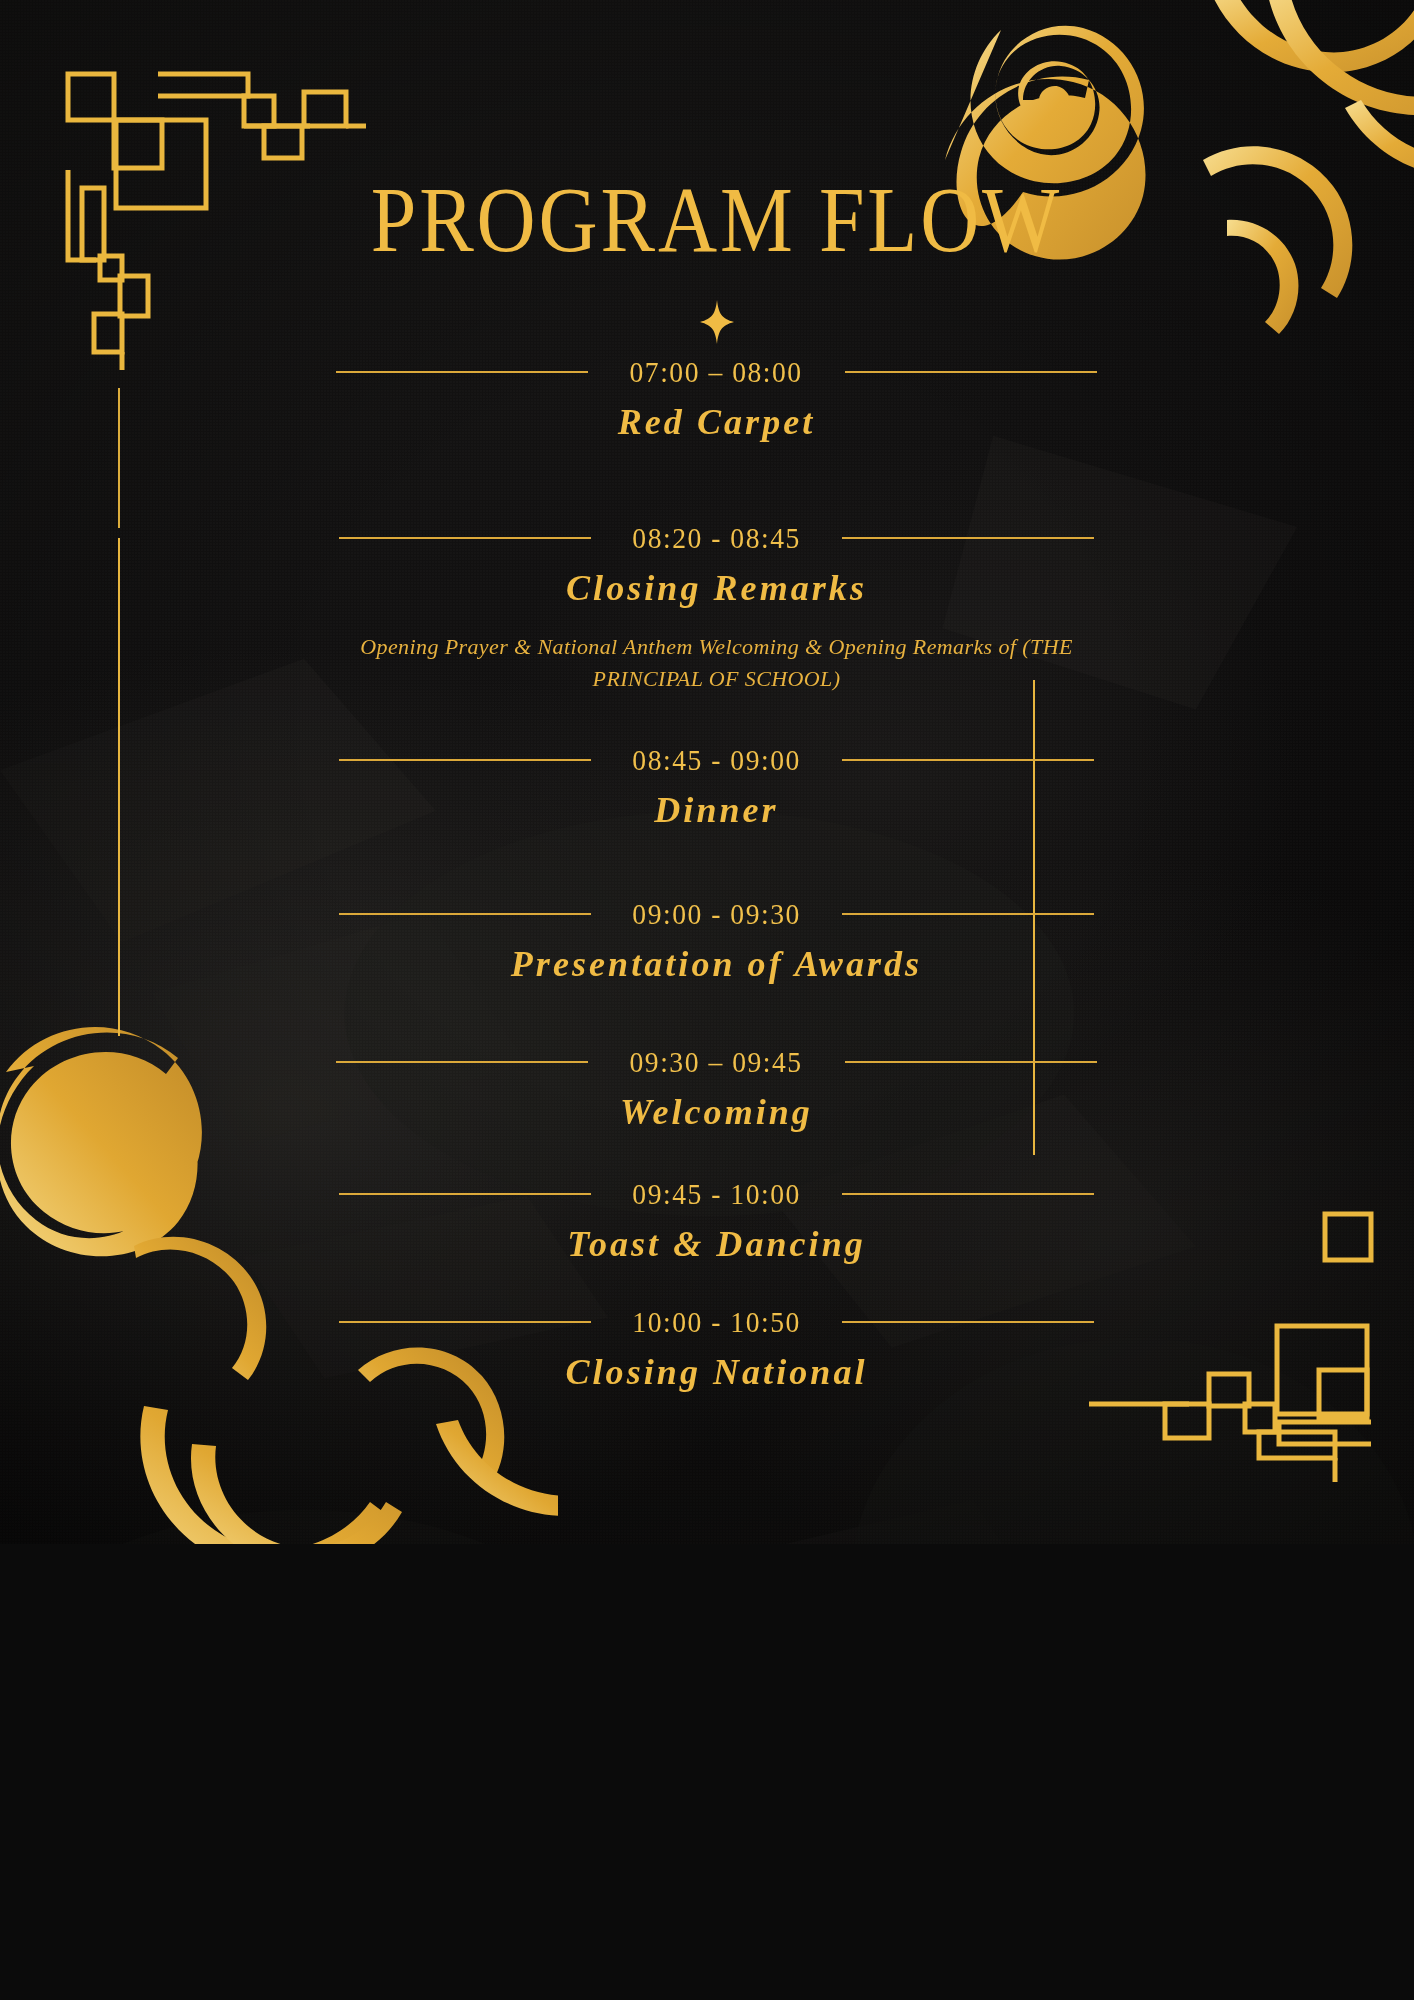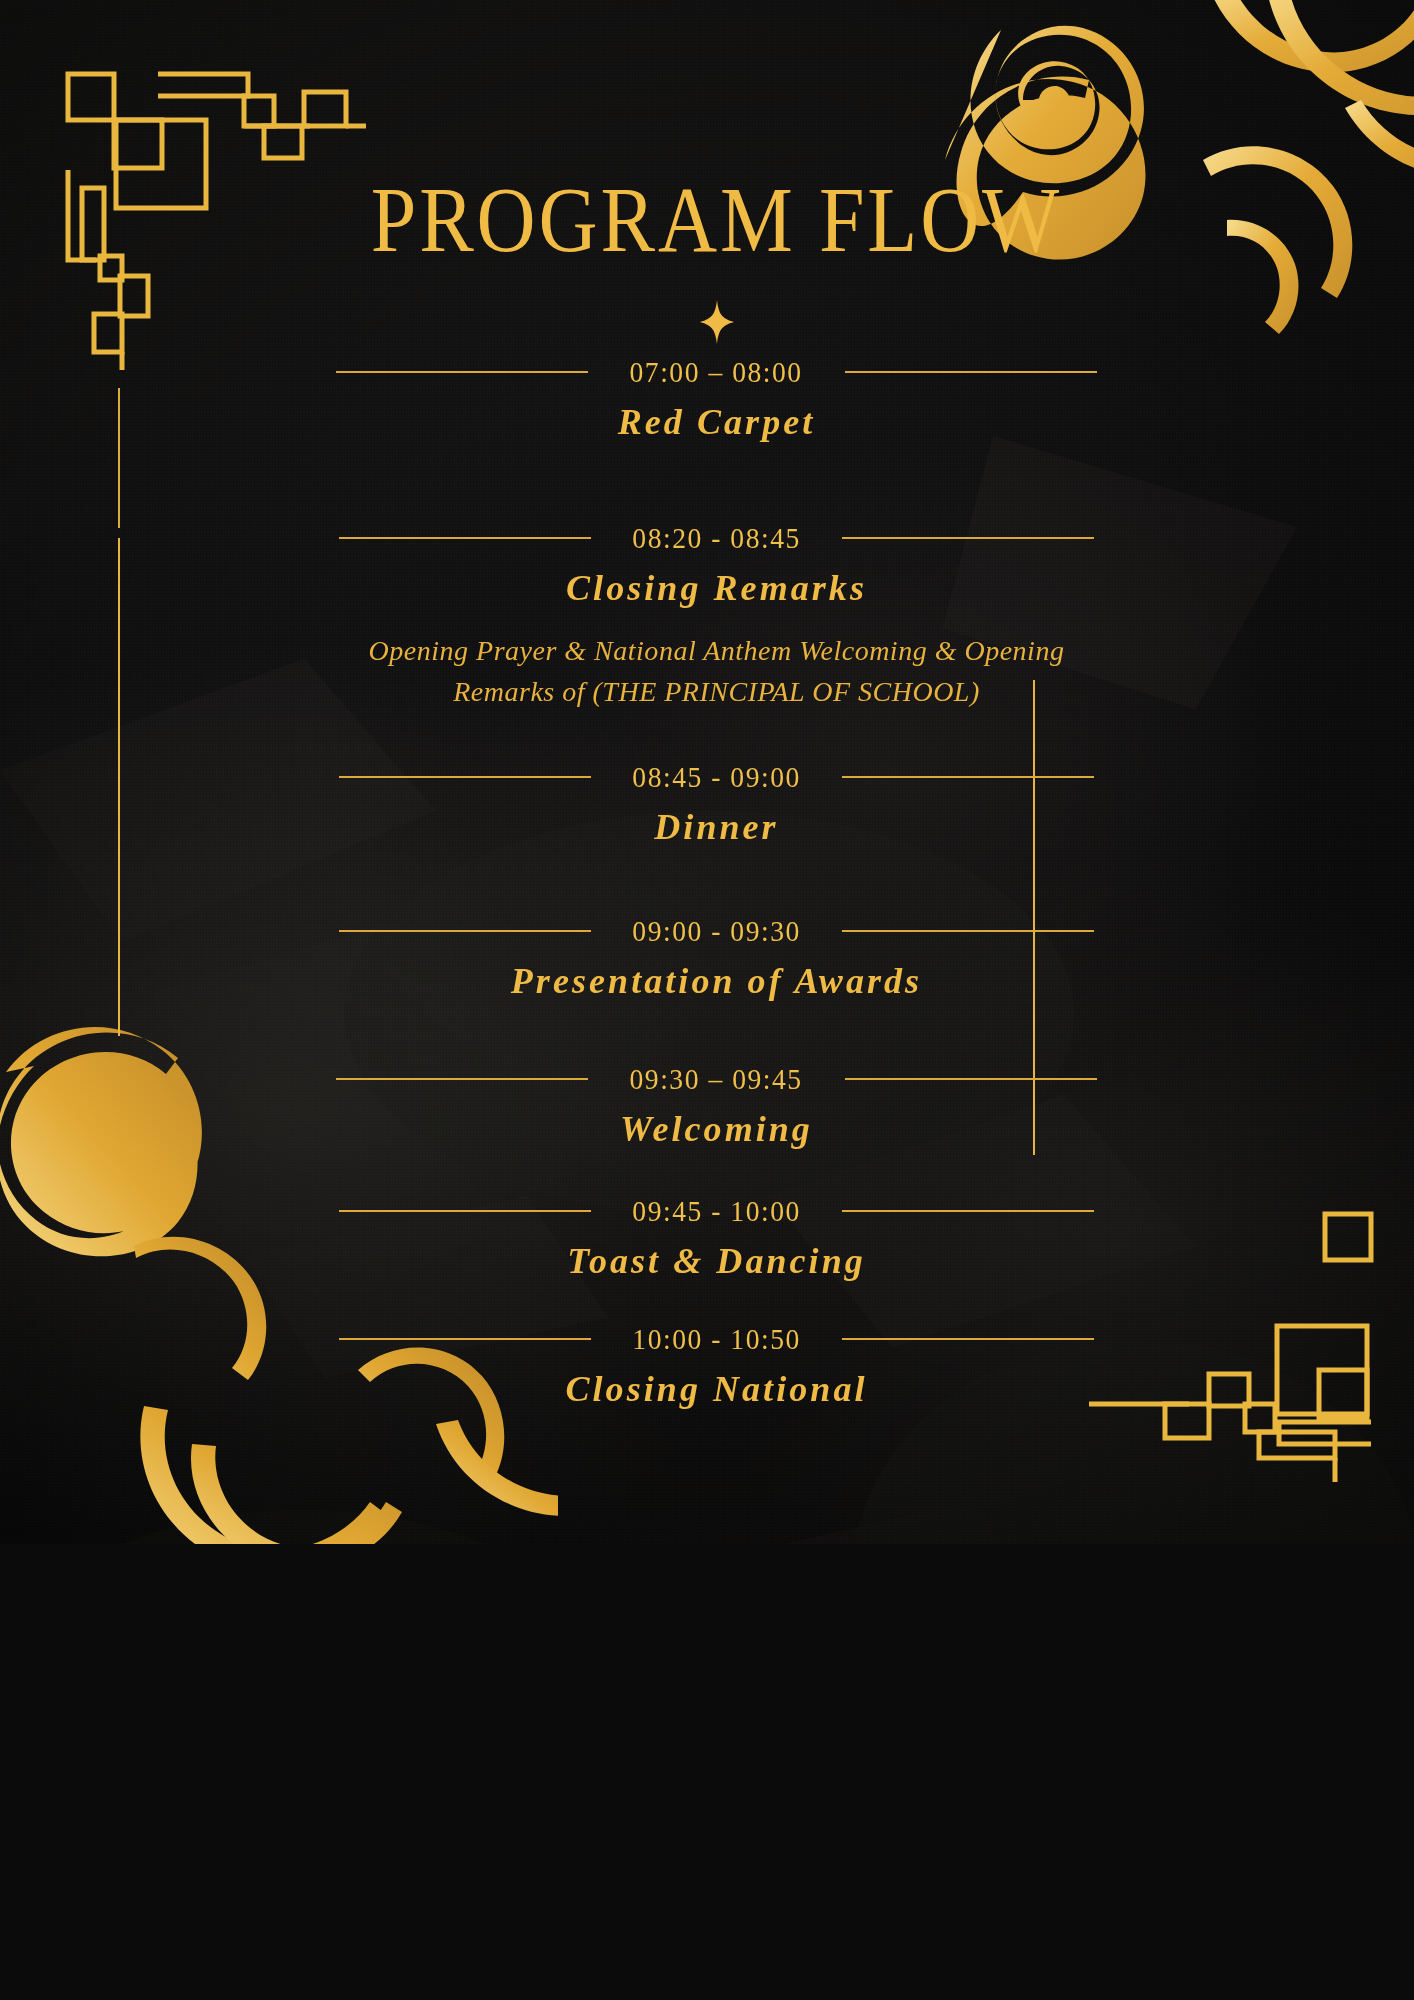--- a/index.html
+++ b/index.html
@@ -95,21 +95,21 @@
     font-family:"Liberation Serif", serif;
     font-style:italic; font-weight:bold;
     font-size:36px; color:#f0bb44;
     letter-spacing:.085em;
     margin-top:12px;
   }
   .desc{
     text-align:center;
     font-family:"Liberation Serif", serif;
     font-style:italic;
-    font-size:28px; color:#e8b23f;
+    font-size:22px; color:#e8b23f;
     letter-spacing:.018em;
     line-height:1.45;
     width:800px; margin:22px auto 0;
   }
 </style>
 </head>
 <body>
 
 <div id="poster">
 

